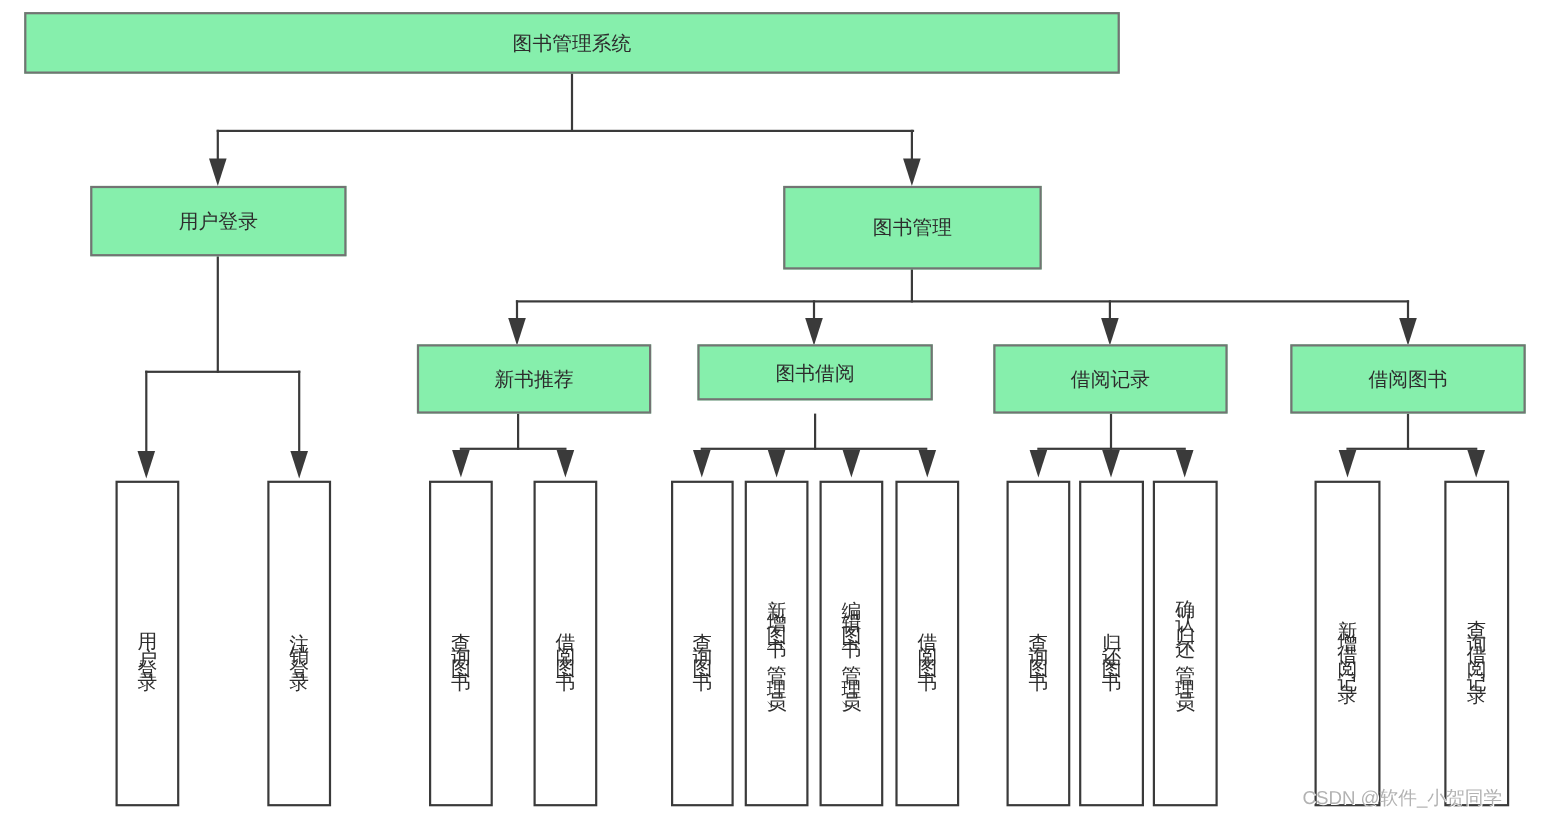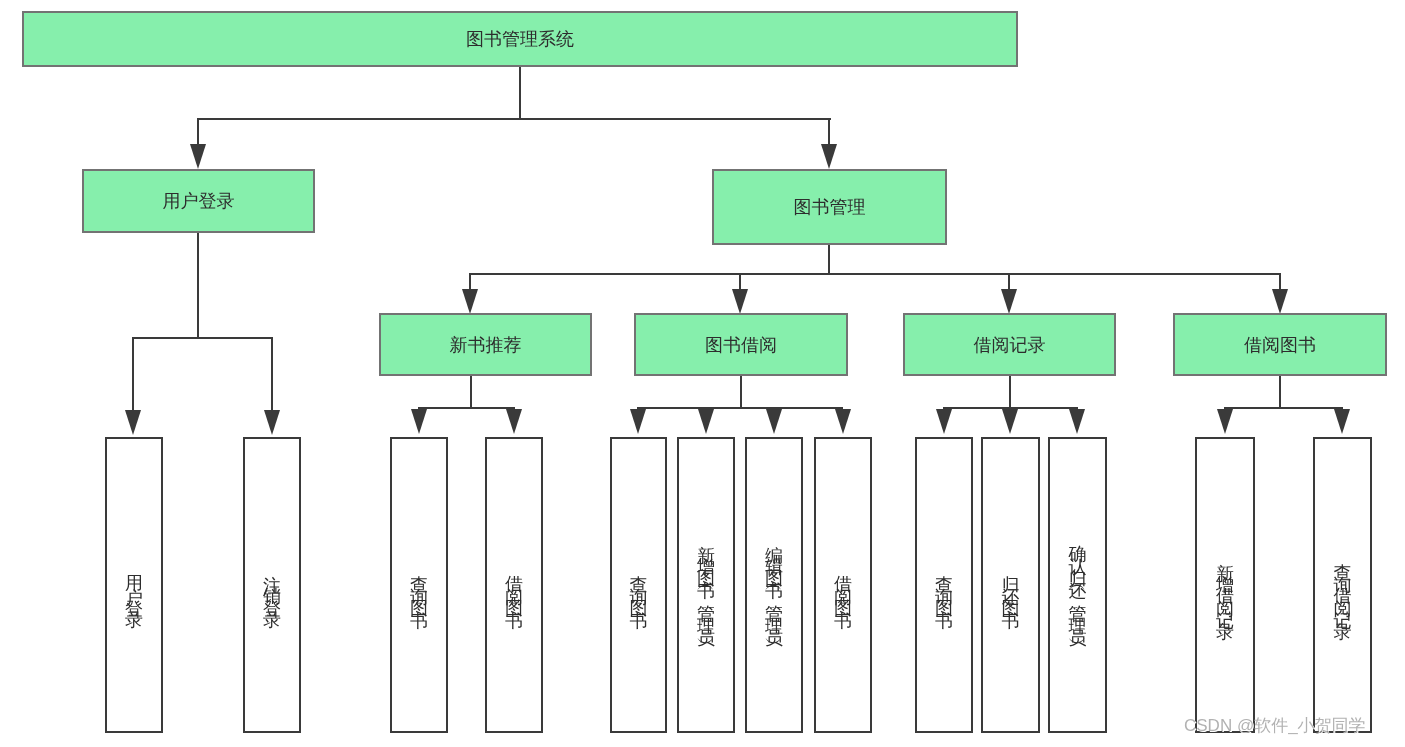--- a/index.html
+++ b/index.html
@@ -90,21 +90,21 @@
   </div>
 
   <div class="node" style="left:712px; top:169px; width:235px; height:76px;">
     <span>图书管理</span>
   </div>
 
   <div class="node" style="left:363px; top:313px; width:213px; height:63px;margin-left:16px;">
     <span>新书推荐</span>
   </div>
 
-  <div class="node" style="left:634px; top:313px; width:214px; height:63px;">
+  <div class="node" style="left:634px; top:313px; width:214px; height:51px;">
     <span>图书借阅</span>
   </div>
 
   <div class="node" style="left:903px; top:313px; width:213px; height:63px;">
     <span>借阅记录</span>
   </div>
 
   <div class="node" style="left:1173px; top:313px; width:214px; height:63px;">
     <span>借阅图书</span>
   </div>

